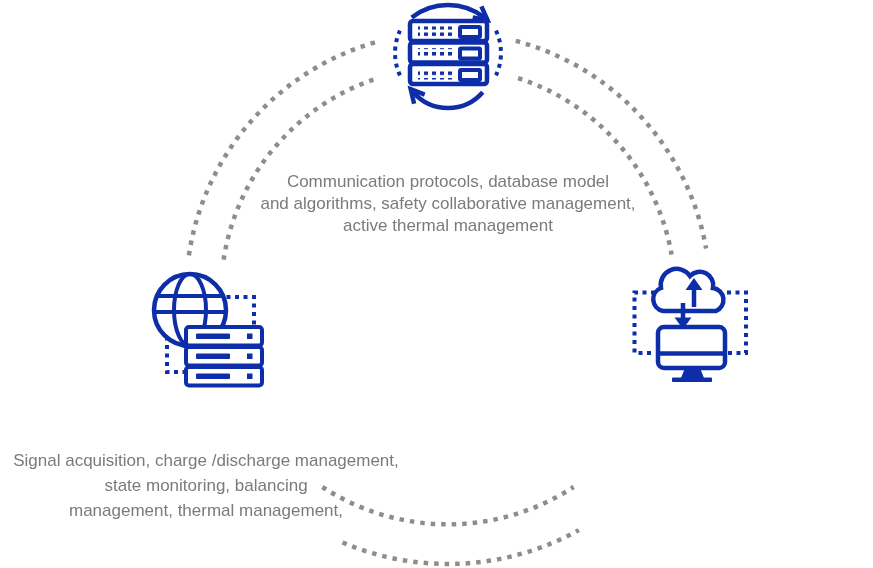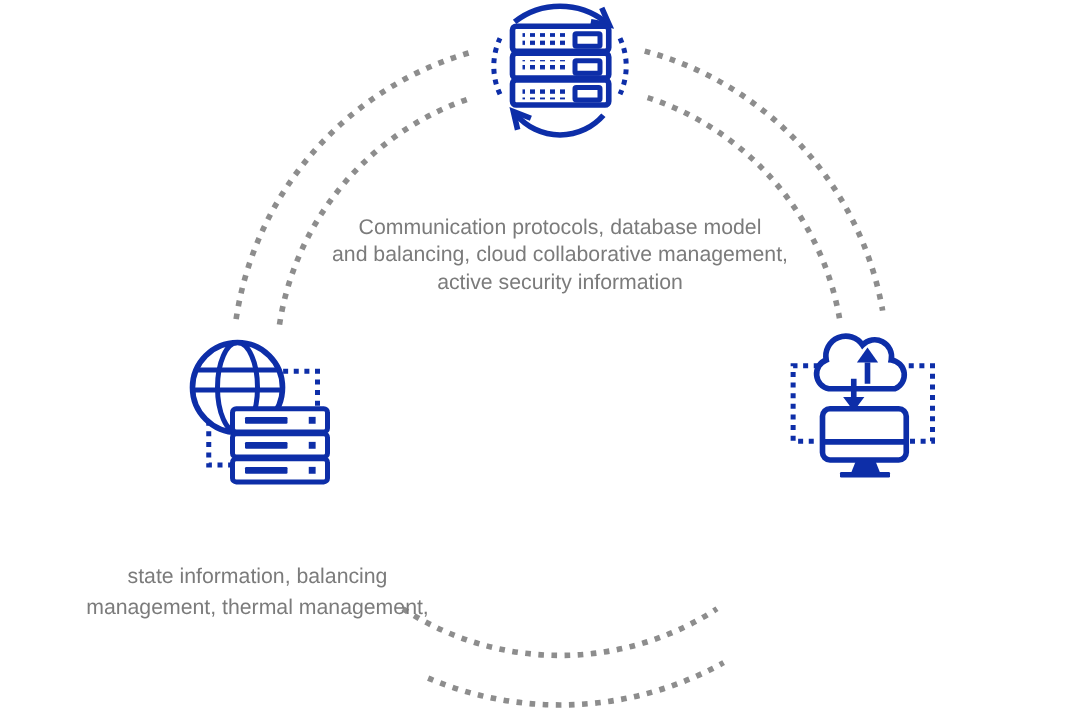--- a/index.html
+++ b/index.html
@@ -136,23 +136,24 @@
         <rect class="w-fill" x="658" y="327" width="67" height="41" rx="6"></rect>
         <line class="b-stroke" x1="659" y1="353.5" x2="724" y2="353.5"></line>
         <polygon class="b-fill" points="685,368 700,368 704,378 681,378"></polygon>
         <rect class="b-fill" x="672" y="377.5" width="40" height="4.5" rx="1"></rect>
       </g>
     </g>
   </svg>
 
   <div class="caption caption-top">
     <div>Communication protocols, database model</div>
-    <div>and balancing, cloud collaborative management,</div>
-    <div>active security information</div>
+    <div>and algorithms, safety collaborative management,</div>
+    <div>active thermal management</div>
   </div>
 
   <div class="caption caption-bl">
-    <div>state information, balancing</div>
+    <div>Signal acquisition, charge /discharge management,</div>
+    <div>state monitoring, balancing</div>
     <div>management, thermal management,</div>
   </div>
 
 
 </div>
 
 </body></html>

